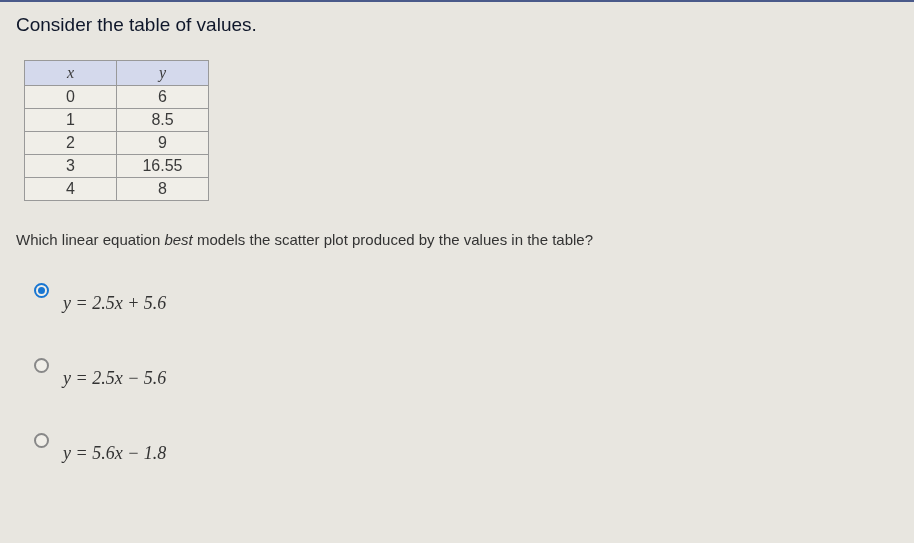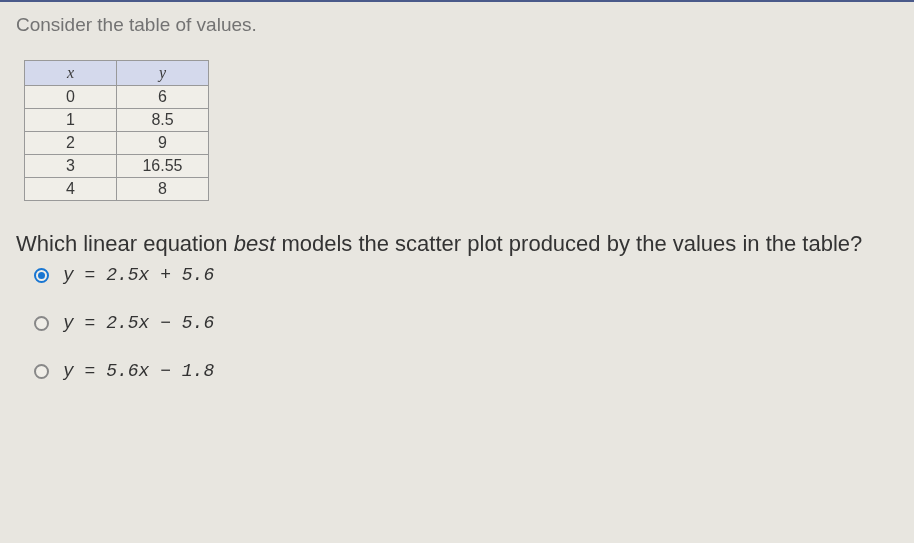--- a/index.html
+++ b/index.html
@@ -22,21 +22,21 @@
       top: 0;
       left: 0;
       right: 0;
       height: 2px;
       background: #4a5a8a;
     }
     .prompt {
       margin-top: 4px;
       margin-bottom: 24px;
       font-size: 19px;
-      color: #737373;
+      color: #0f172a;
     }
     table {
       border-collapse: collapse;
       margin-left: 8px;
       margin-bottom: 30px;
     }
     th, td {
       border: 1px solid #999;
       text-align: center;
       padding: 2px 0;
@@ -48,22 +48,22 @@
       font-weight: normal;
       font-family: 'Times New Roman', serif;
       width: 92px;
       padding: 3px 0;
     }
     td {
       width: 92px;
       background: #f0eee8;
     }
     .question {
-      font-size: 22px;
-      margin-bottom: 8px;
+      font-size: 15px;
+      margin-bottom: 19px;
       color: #333;
     }
     .question em {
       font-style: italic;
     }
     .options {
       margin-left: 18px;
     }
     .option {
       display: flex;
@@ -86,24 +86,25 @@
       border-color: #1976d2;
     }
     .radio.selected::after {
       content: '';
       width: 7px;
       height: 7px;
       background: #1976d2;
       border-radius: 50%;
     }
     .equation {
-      font-family: Liberation Mono, monospace;
+      font-family: Liberation Serif, serif;
       font-style: italic;
       font-size: 18px;
       color: #333;
+      margin-top: 26px;
     }
   </style>
 </head>
 <body>
 <div class="top-border"></div>
 
 <div class="prompt">Consider the table of values.</div>
 
 <table>
   <thead>

